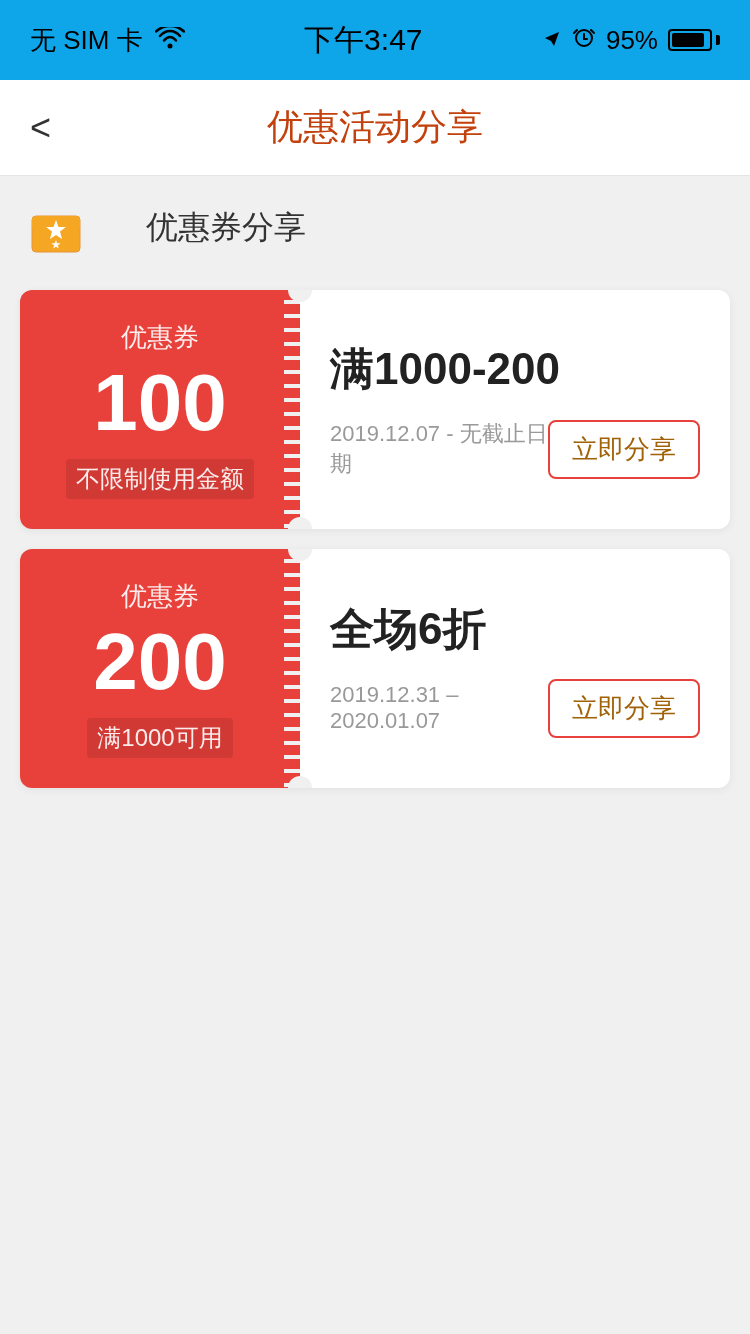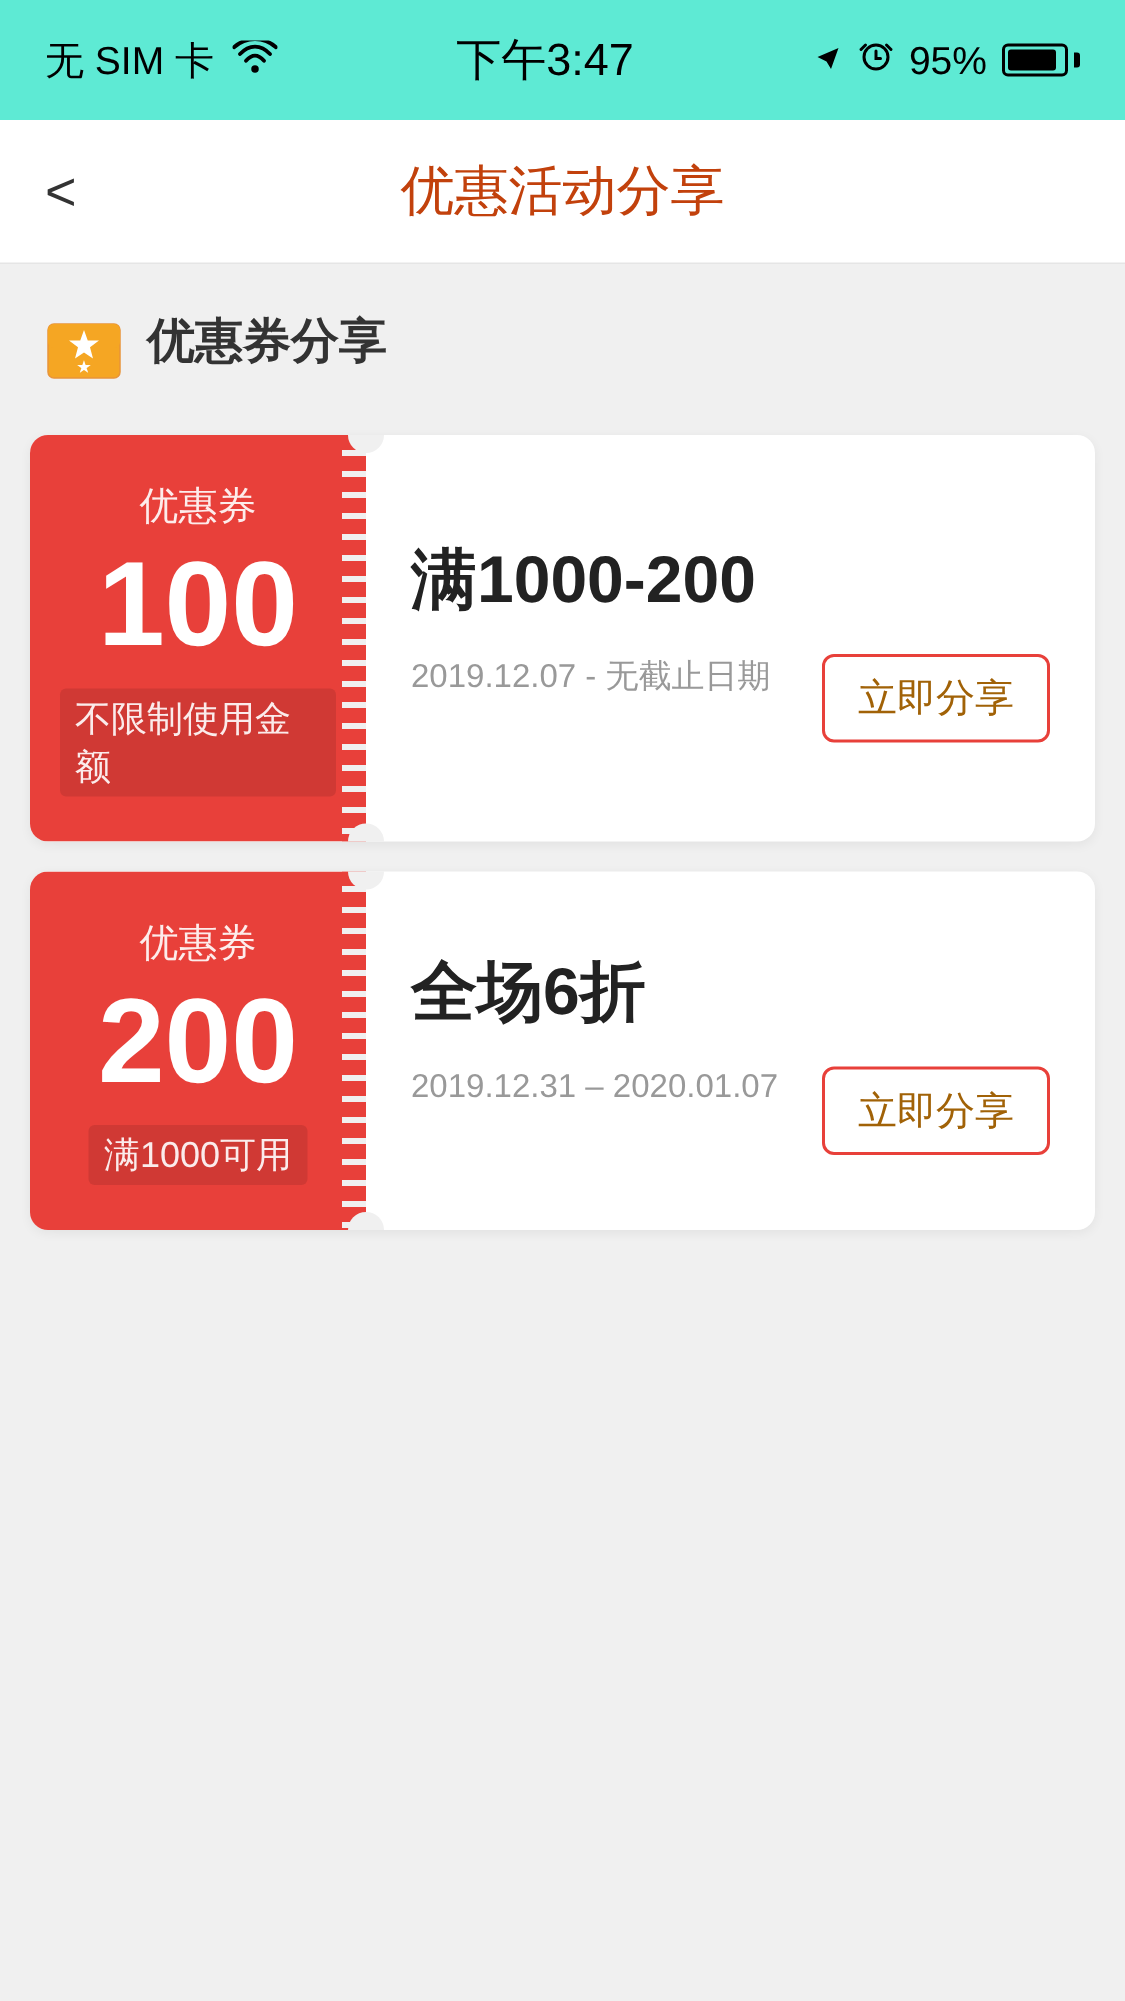--- a/index.html
+++ b/index.html
@@ -9,21 +9,21 @@
       min-height: 1334px;
       background: #f0f0f0;
       font-family: -apple-system, "PingFang SC", "Helvetica Neue", Arial, sans-serif;
       font-size: 28px;
     }
 
     
     .status-bar {
       width: 750px;
       height: 80px;
-      background: #5eead4;
+      background: #0ea5e9;
       display: flex;
       align-items: center;
       justify-content: space-between;
       padding: 0 30px;
       font-size: 28px;
       font-weight: 500;
     }
     .status-left {
       display: flex;
       align-items: center;
@@ -110,22 +110,23 @@
       flex-shrink: 0;
       margin-top: 2px;
     }
     .section-text-group {
       display: flex;
       flex-direction: column;
       gap: 6px;
     }
     .section-title {
       font-size: 32px;
-      font-weight: 700;
+      font-weight: 400;
       color: #333;
+      margin-left: 48px;
     }
     .section-subtitle {
       font-size: 26px;
       color: #999;
     }
 
     
     .coupon-list {
       background: #f0f0f0;
       padding: 10px 0 0;
@@ -140,21 +141,21 @@
       background: #fff;
       border-radius: 12px;
       display: flex;
       overflow: hidden;
       box-shadow: 0 2px 8px rgba(0,0,0,0.06);
       position: relative;
     }
 
     
     .coupon-left {
-      width: 224px;
+      width: 280px;
       background: #e8403a;
       display: flex;
       flex-direction: column;
       align-items: center;
       justify-content: center;
       padding: 30px 20px;
       position: relative;
       flex-shrink: 0;
     }
     .coupon-left::before,
@@ -218,21 +219,21 @@
       justify-content: center;
       gap: 20px;
     }
     .coupon-name {
       font-size: 44px;
       font-weight: 700;
       color: #222;
     }
     .coupon-bottom-row {
       display: flex;
-      align-items: flex-start;
+      align-items: center;
       justify-content: space-between;
     }
     .coupon-date {
       font-size: 22px;
       color: #999;
       flex: 1;
     }
     .share-btn {
       border: 2px solid #e8403a;
       color: #a16207;

